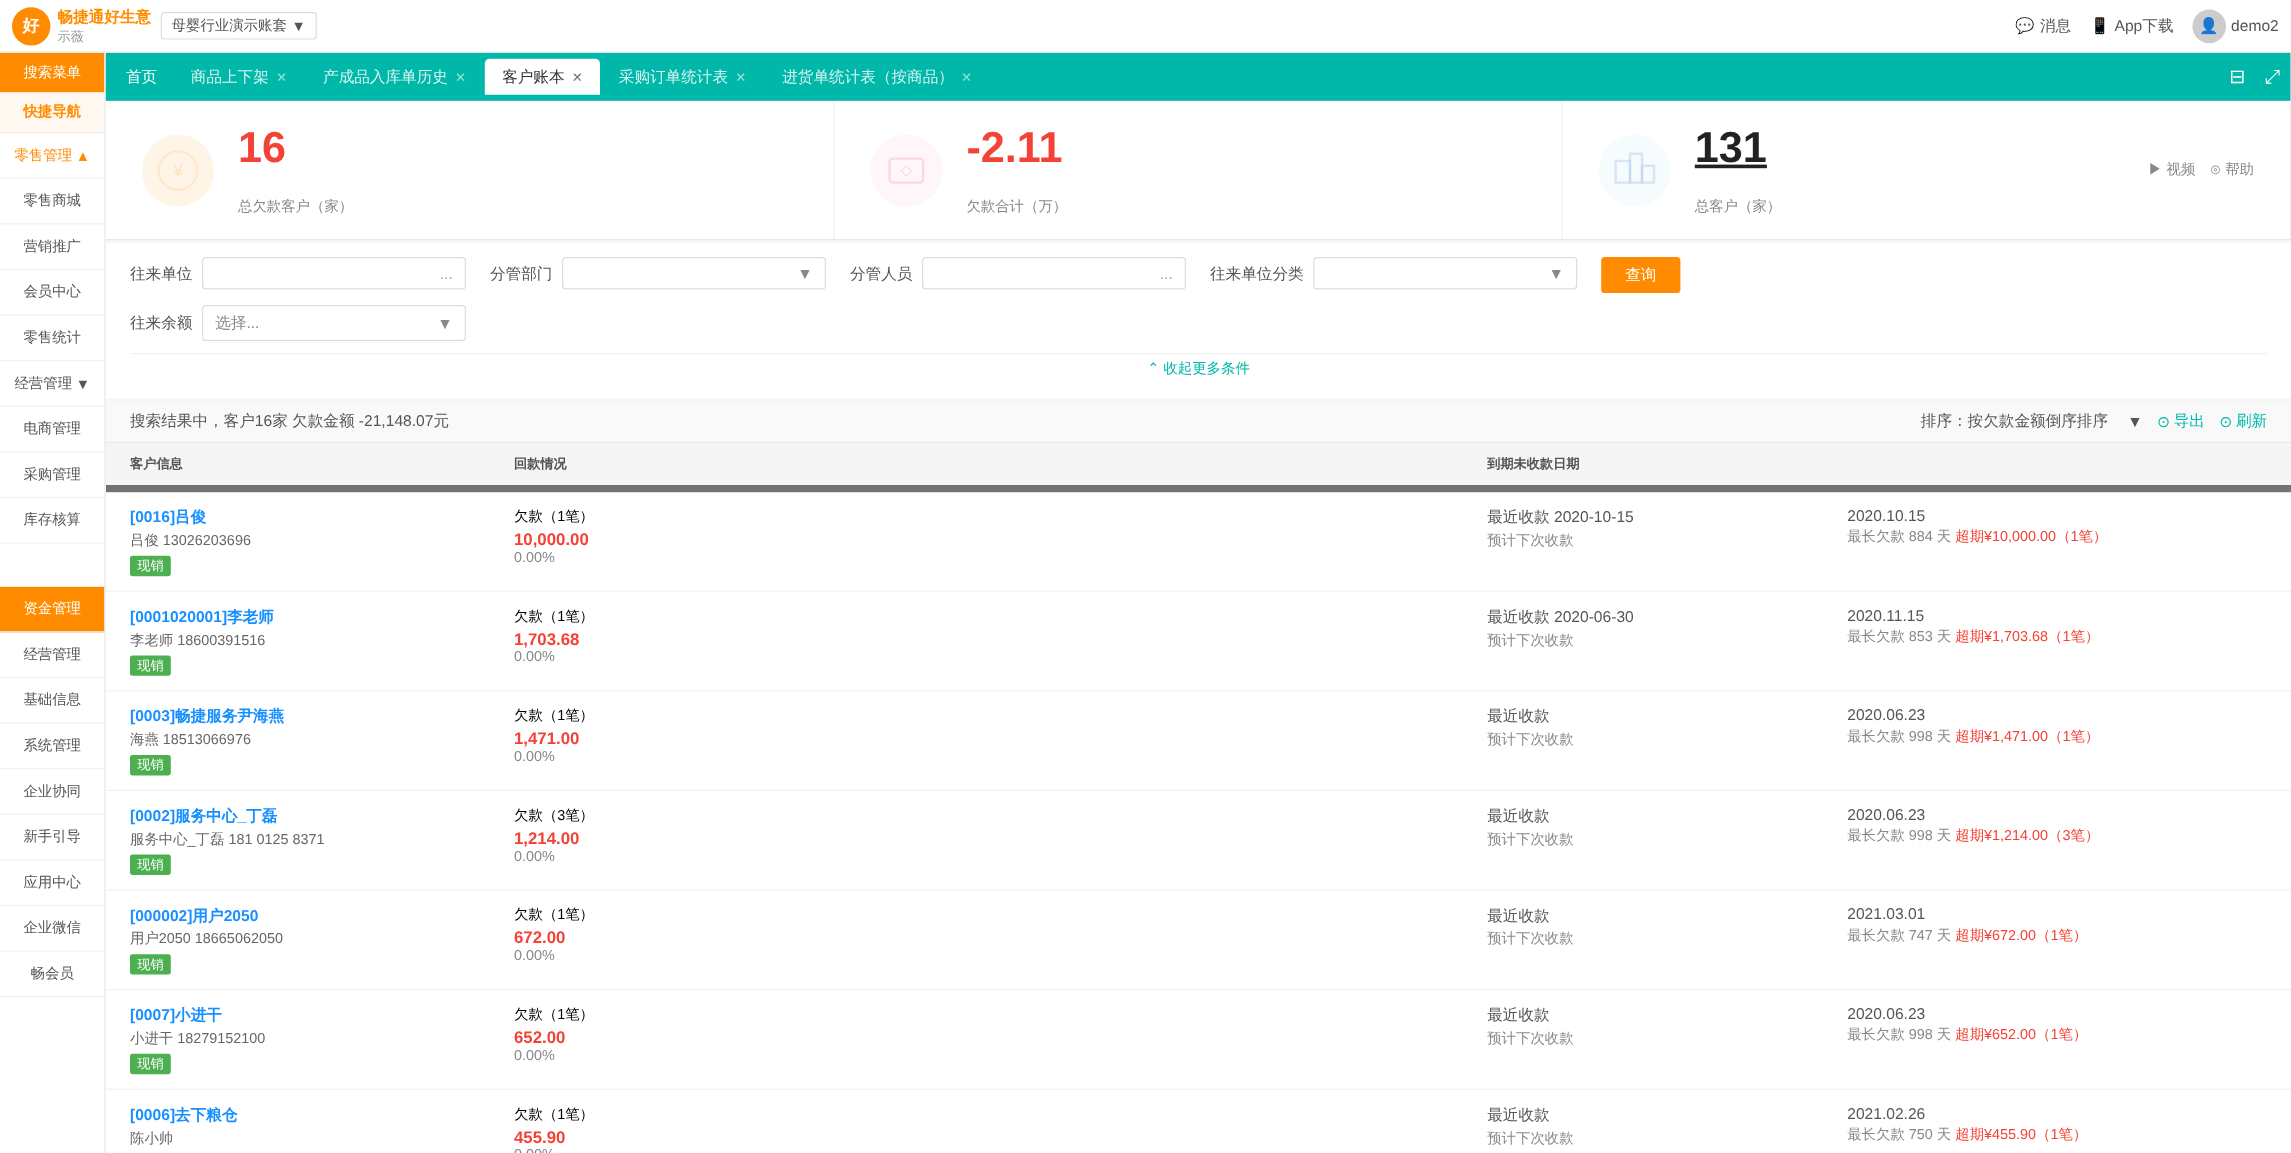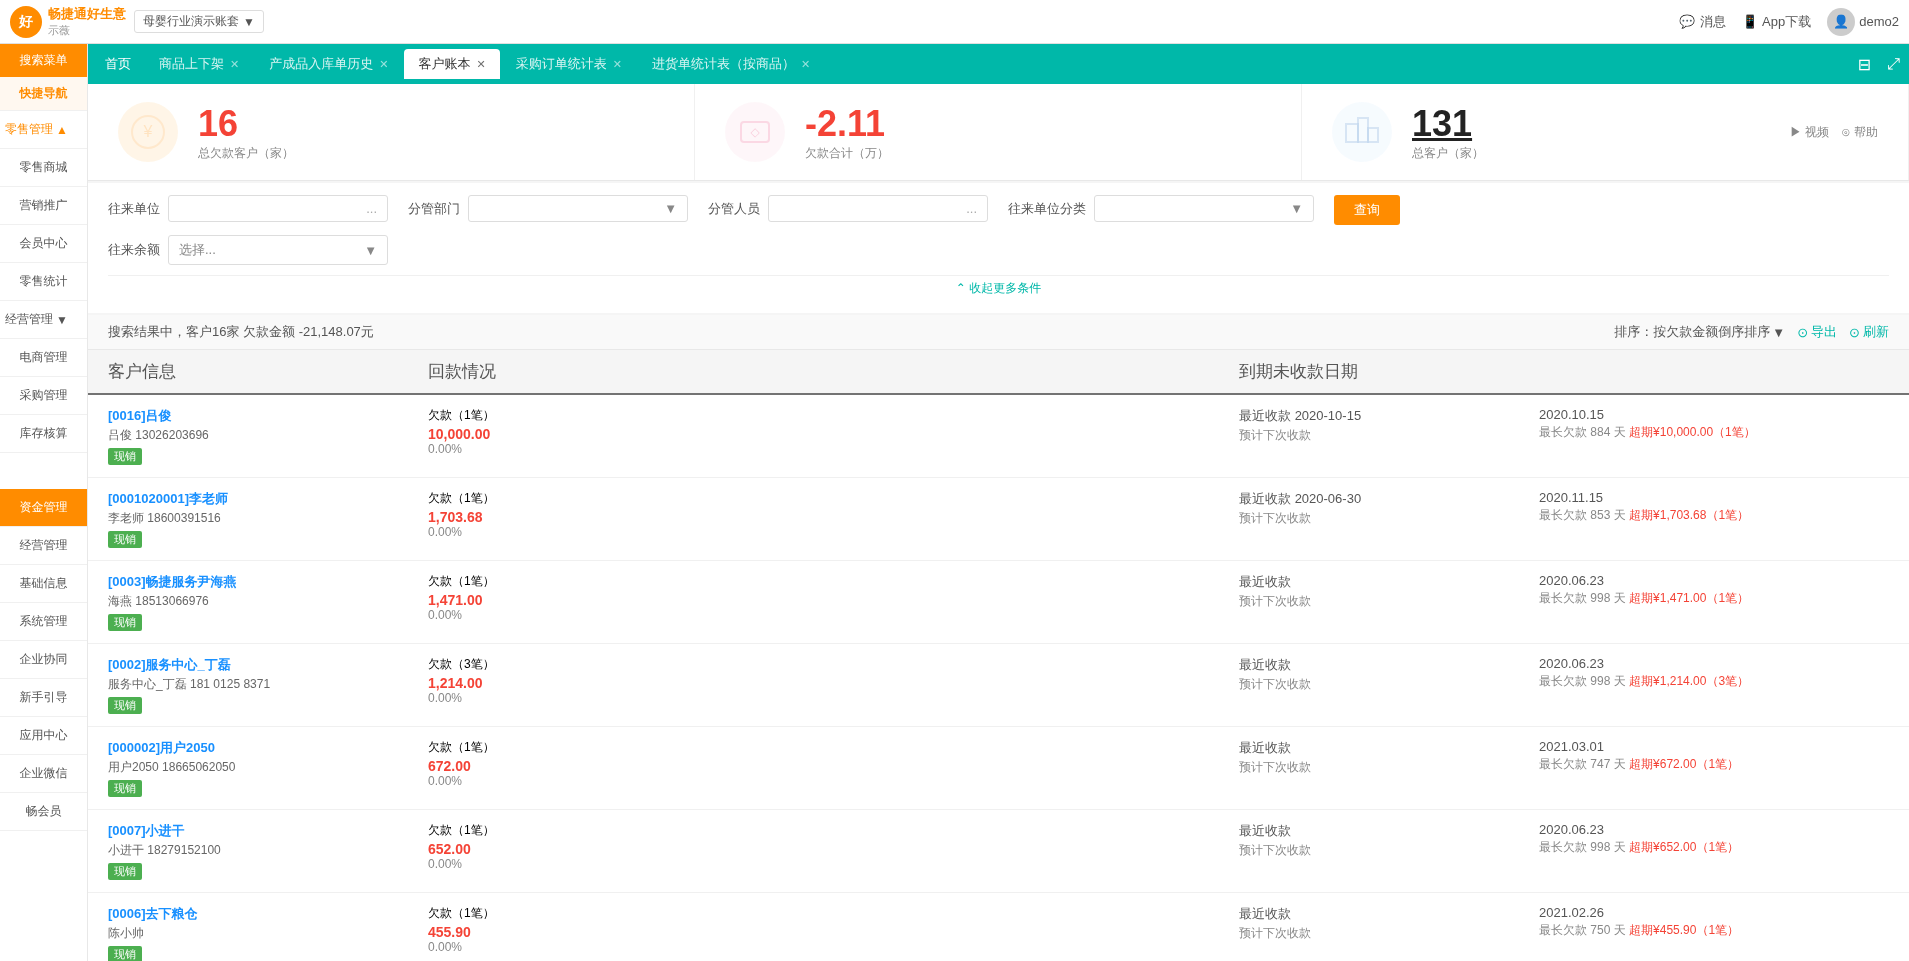--- a/index.html
+++ b/index.html
@@ -21,21 +21,21 @@
 
     
     .main-layout { display: flex; flex: 1; overflow: hidden; }
 
     
     .sidebar { width: 88px; background: #fff; display: flex; flex-direction: column; border-right: 1px solid #e8e8e8; overflow-y: auto; }
     .sidebar-search { padding: 8px; background: #ff8c00; color: white; text-align: center; font-size: 12px; cursor: pointer; }
     .sidebar-nav { display: flex; flex-direction: column; }
     .sidebar-item { padding: 10px 5px; text-align: center; font-size: 12px; color: #555; cursor: pointer; border-bottom: 1px solid #f0f0f0; }
     .sidebar-item.active { background: #ff8c00; color: white; margin-top: 36px; }
-    .sidebar-item-with-arrow { display: flex; align-items: center; gap: 3px; }
+    .sidebar-item-with-arrow { display: flex; align-items: center; justify-content: center; gap: 3px; }
 
     
     .content-area { flex: 1; display: flex; flex-direction: column; overflow: hidden; }
 
     
     .tab-bar { display: flex; align-items: center; background: #00b8a9; height: 40px; padding: 0 5px; gap: 2px; }
     .tab { display: flex; align-items: center; gap: 6px; padding: 6px 14px; border-radius: 4px 4px 0 0; font-size: 13px; cursor: pointer; color: rgba(255,255,255,0.85); }
     .tab.active { background: white; color: #333; }
     .tab-close { font-size: 11px; color: inherit; opacity: 0.7; cursor: pointer; }
     .tab-home { font-size: 13px; color: white; padding: 6px 12px; cursor: pointer; }
@@ -49,44 +49,44 @@
     .stats-row { display: flex; background: #fff; margin-bottom: 2px; border-bottom: 1px solid #e8e8e8; }
     .stat-card { flex: 1; display: flex; align-items: center; padding: 18px 30px; gap: 20px; border-right: 1px solid #f0f0f0; }
     .stat-icon { width: 60px; height: 60px; border-radius: 50%; display: flex; align-items: center; justify-content: center; font-size: 24px; opacity: 0.3; }
     .stat-icon.yellow { background: #ffe0b2; color: #ff8c00; }
     .stat-icon.pink { background: #fce4ec; color: #e91e63; }
     .stat-icon.blue { background: #e3f2fd; color: #1565c0; }
     .stat-info { }
     .stat-number { font-size: 36px; font-weight: bold; }
     .stat-number.red { color: #f44336; }
     .stat-number.black { color: #222; font-weight: 900; text-decoration: underline; }
-    .stat-label { color: #888; font-size: 12px; margin-top: 0; }
+    .stat-label { color: #888; font-size: 12px; margin-top: 20px; }
     .stat-card-right { margin-left: auto; display: flex; gap: 12px; align-items: flex-start; font-size: 12px; color: #888; }
 
     
     .filter-area { background: #fff; padding: 12px 20px; margin-bottom: 2px; }
     .filter-row { display: flex; align-items: flex-start; gap: 20px; margin-bottom: 10px; }
     .filter-item { display: flex; align-items: center; gap: 8px; }
     .filter-label { color: #555; font-size: 13px; white-space: nowrap; }
     .filter-input { border: 1px solid #ddd; border-radius: 3px; padding: 5px 10px; font-size: 13px; width: 220px; display: flex; align-items: center; justify-content: space-between; cursor: pointer; color: #333; }
     .filter-input-wide { width: 260px; }
     .filter-input .dots { color: #aaa; }
     .filter-select { border: 1px solid #ddd; border-radius: 3px; padding: 5px 10px; font-size: 13px; width: 220px; display: flex; align-items: center; justify-content: space-between; cursor: pointer; color: #888; }
     .collapse-btn { text-align: center; color: #00b8a9; font-size: 12px; cursor: pointer; padding: 4px 0; border-top: 1px solid #f0f0f0; }
 
     
     .results-bar { display: flex; align-items: center; justify-content: space-between; padding: 8px 20px; background: #f9f9f9; border-bottom: 1px solid #e8e8e8; font-size: 13px; }
     .results-info { color: #555; }
     .results-actions { display: flex; align-items: center; gap: 12px; color: #555; font-size: 13px; }
-    .sort-select { display: flex; align-items: center; gap: 2px; cursor: pointer; }
+    .sort-select { display: flex; align-items: center; gap: 16px; cursor: pointer; }
     .action-btn { display: flex; align-items: center; gap: 3px; cursor: pointer; color: #00b8a9; }
 
     
     .table-wrapper { background: #fff; margin: 0; }
-    .table-header { display: grid; grid-template-columns: 320px 1fr 300px 350px; padding: 10px 20px; background: #f5f5f5; border-bottom: 2px solid #737373; font-weight: normal; color: #555; font-size: 17px; }
+    .table-header { display: grid; grid-template-columns: 320px 1fr 300px 350px; padding: 10px 20px; background: #f5f5f5; border-bottom: 6px solid #737373; font-weight: bold; color: #555; font-size: 11px; }
     .table-row { display: grid; grid-template-columns: 320px 1fr 300px 350px; padding: 12px 20px; border-bottom: 1px solid #f0f0f0; align-items: start; }
     
     .customer-name { color: #1890ff; font-size: 13px; cursor: pointer; font-weight: bold; }
     .customer-sub { color: #666; font-size: 12px; margin-top: 2px; }
     .tag-green { display: inline-block; background: #4caf50; color: white; font-size: 11px; padding: 1px 6px; border-radius: 2px; margin-top: 4px; }
 
     .debt-count { color: #000000; font-size: 12px; }
     .debt-amount { color: #f44336; font-size: 14px; font-weight: bold; margin-top: 2px; }
     .debt-percent { color: #888; font-size: 12px; }
 

